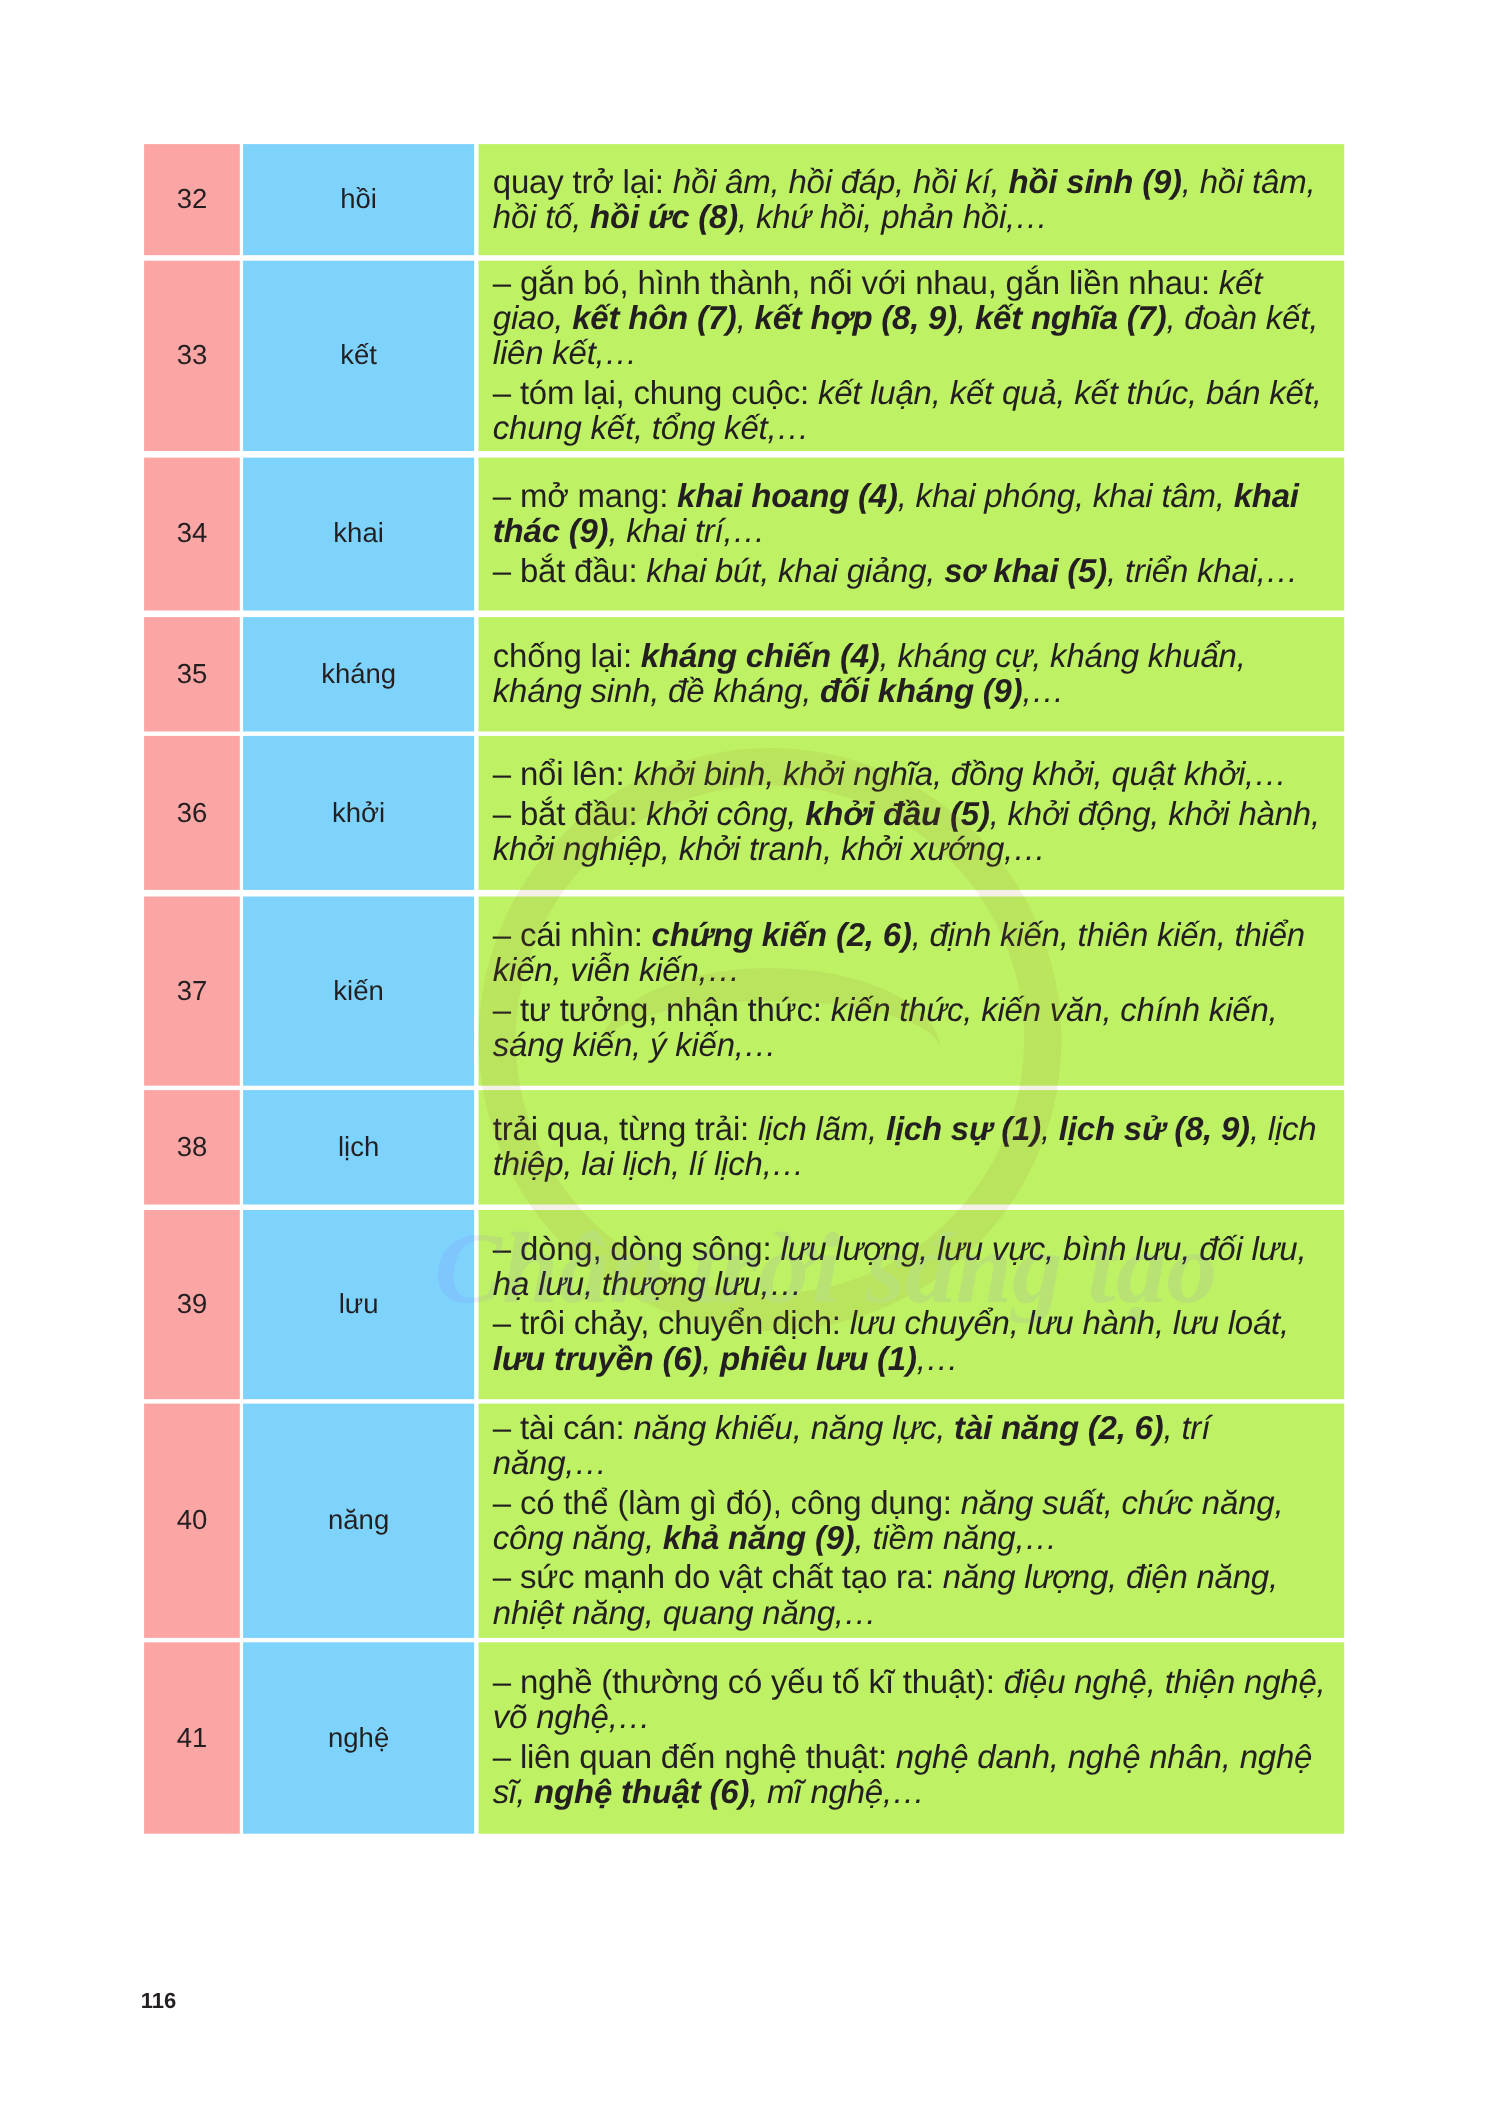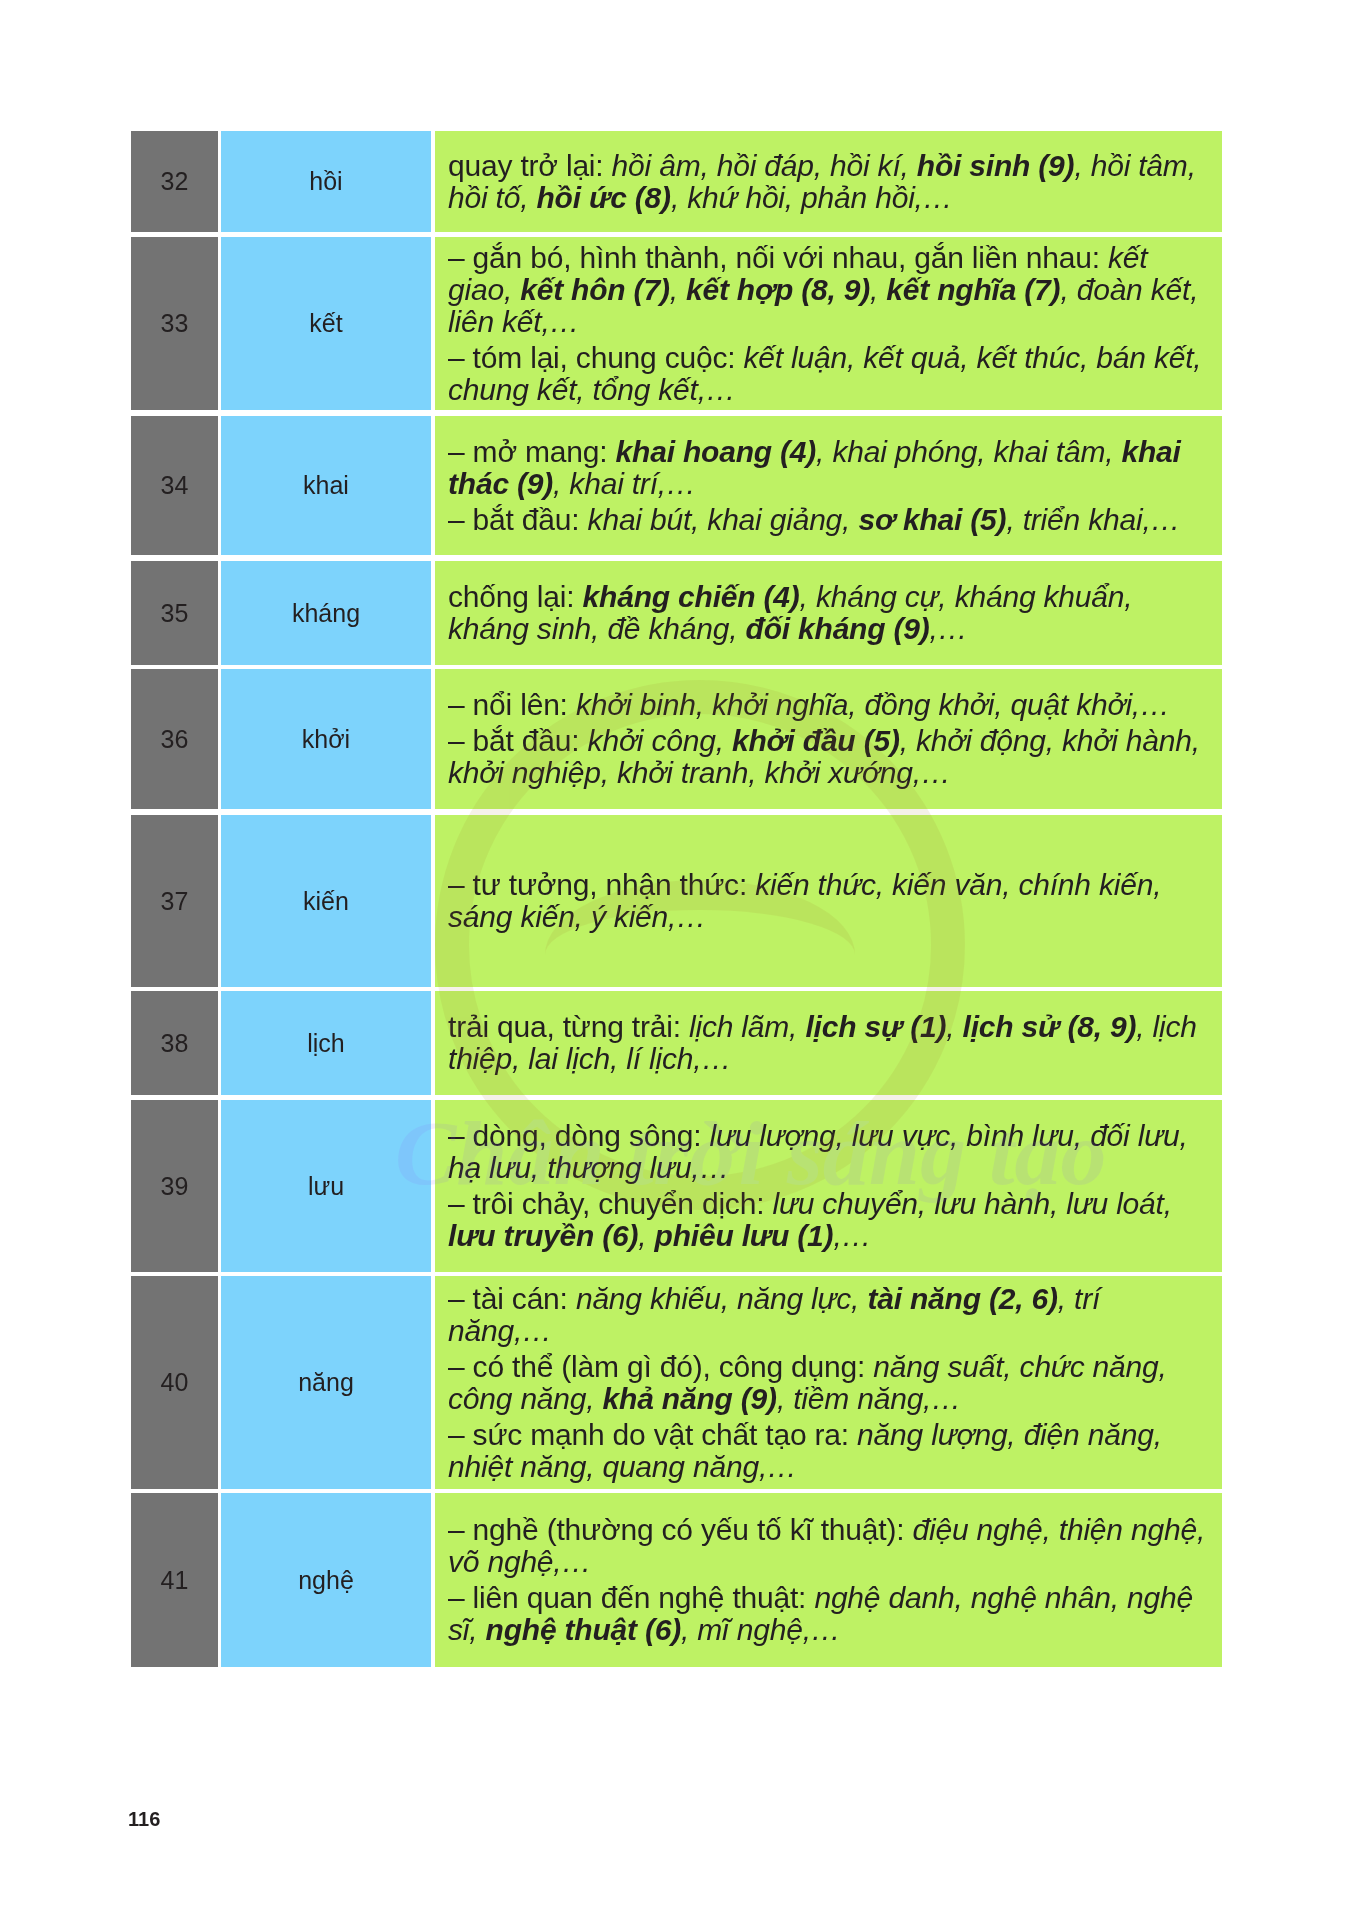--- a/index.html
+++ b/index.html
@@ -1,21 +1,21 @@
 <!DOCTYPE html>
 <html><head>
 <meta charset="utf-8">
 <style>
   html, body { margin: 0; padding: 0; background: #ffffff; }
   body { width: 1368px; height: 1920px; position: relative; overflow: hidden;
          font-family: "Liberation Sans", "DejaVu Sans", sans-serif; color: #231f20; }
   .table { position: absolute; left: 131px; top: 131px; width: 1091px; }
   .row { position: absolute; left: 0; width: 1091px; }
   .cell { position: absolute; top: 0; bottom: 0; box-sizing: border-box; }
-  .c-num { left: 0; width: 87px; background: #737373; display: flex; align-items: center; justify-content: center; font-size: 25px; }
+  .c-num { left: 0; width: 87px; background: #fca5a5; display: flex; align-items: center; justify-content: center; font-size: 25px; }
   .c-word { left: 90px; width: 210px; background: #7dd3fc; display: flex; align-items: center; justify-content: center; font-size: 25px; }
   .c-def { left: 304px; width: 787px; background: #bef264; display: flex; flex-direction: column; justify-content: center; padding: 0 14px 0 13px; font-size: 30px; line-height: 32px; letter-spacing: -0.2px; }
   .c-def p { margin: 0 0 4px 0; }
   .c-def p:last-child { margin-bottom: 0; }
   .c-def i { font-style: italic; }
   .c-def b { font-weight: bold; font-style: italic; }
   .page-num { position: absolute; left: 128px; top: 1808px; font-size: 20px; font-weight: bold; font-family: "Liberation Sans", sans-serif; }
   .watermark { position: absolute; left: 395px; top: 680px; width: 610px; height: 620px; pointer-events: none; opacity: 0.10; z-index: 5; }
   .watermark .ring { position: absolute; left: 40px; top: 0; width: 530px; height: 530px; border-radius: 50%; border: 34px solid #a0742a; box-sizing: border-box; }
   .watermark .wm-text { position: absolute; left: 0; top: 420px; width: 610px; text-align: center; font-family: "Liberation Serif", serif; font-style: italic; font-weight: bold; font-size: 92px; color: #8b5cf6; white-space: nowrap; }
@@ -60,20 +60,21 @@
       <div class="cell c-word">khởi</div>
       <div class="cell c-def">
         <p><span>– nổi lên: </span><i>khởi binh, khởi nghĩa, đồng khởi, quật khởi,…</i></p>
         <p><span>– bắt đầu: </span><i>khởi công, </i><b>khởi đầu (5)</b><i>, khởi động, khởi hành, khởi nghiệp, khởi tranh, khởi xướng,…</i></p>
       </div>
     </div>
     <div class="row" style="top: 684px; height: 172px;">
       <div class="cell c-num">37</div>
       <div class="cell c-word">kiến</div>
       <div class="cell c-def">
+        <p><span>– cái nhìn: </span><b>chứng kiến (2, 6)</b><i>, định kiến, thiên kiến, thiển kiến, viễn kiến,…</i></p>
         <p><span>– tư tưởng, nhận thức: </span><i>kiến thức, kiến văn, chính kiến, sáng kiến, ý kiến,…</i></p>
       </div>
     </div>
     <div class="row" style="top: 860px; height: 104px;">
       <div class="cell c-num">38</div>
       <div class="cell c-word">lịch</div>
       <div class="cell c-def">
         <p><span>trải qua, từng trải: </span><i>lịch lãm, </i><b>lịch sự (1)</b><i>, </i><b>lịch sử (8, 9)</b><i>, lịch thiệp, lai lịch, lí lịch,…</i></p>
       </div>
     </div>

